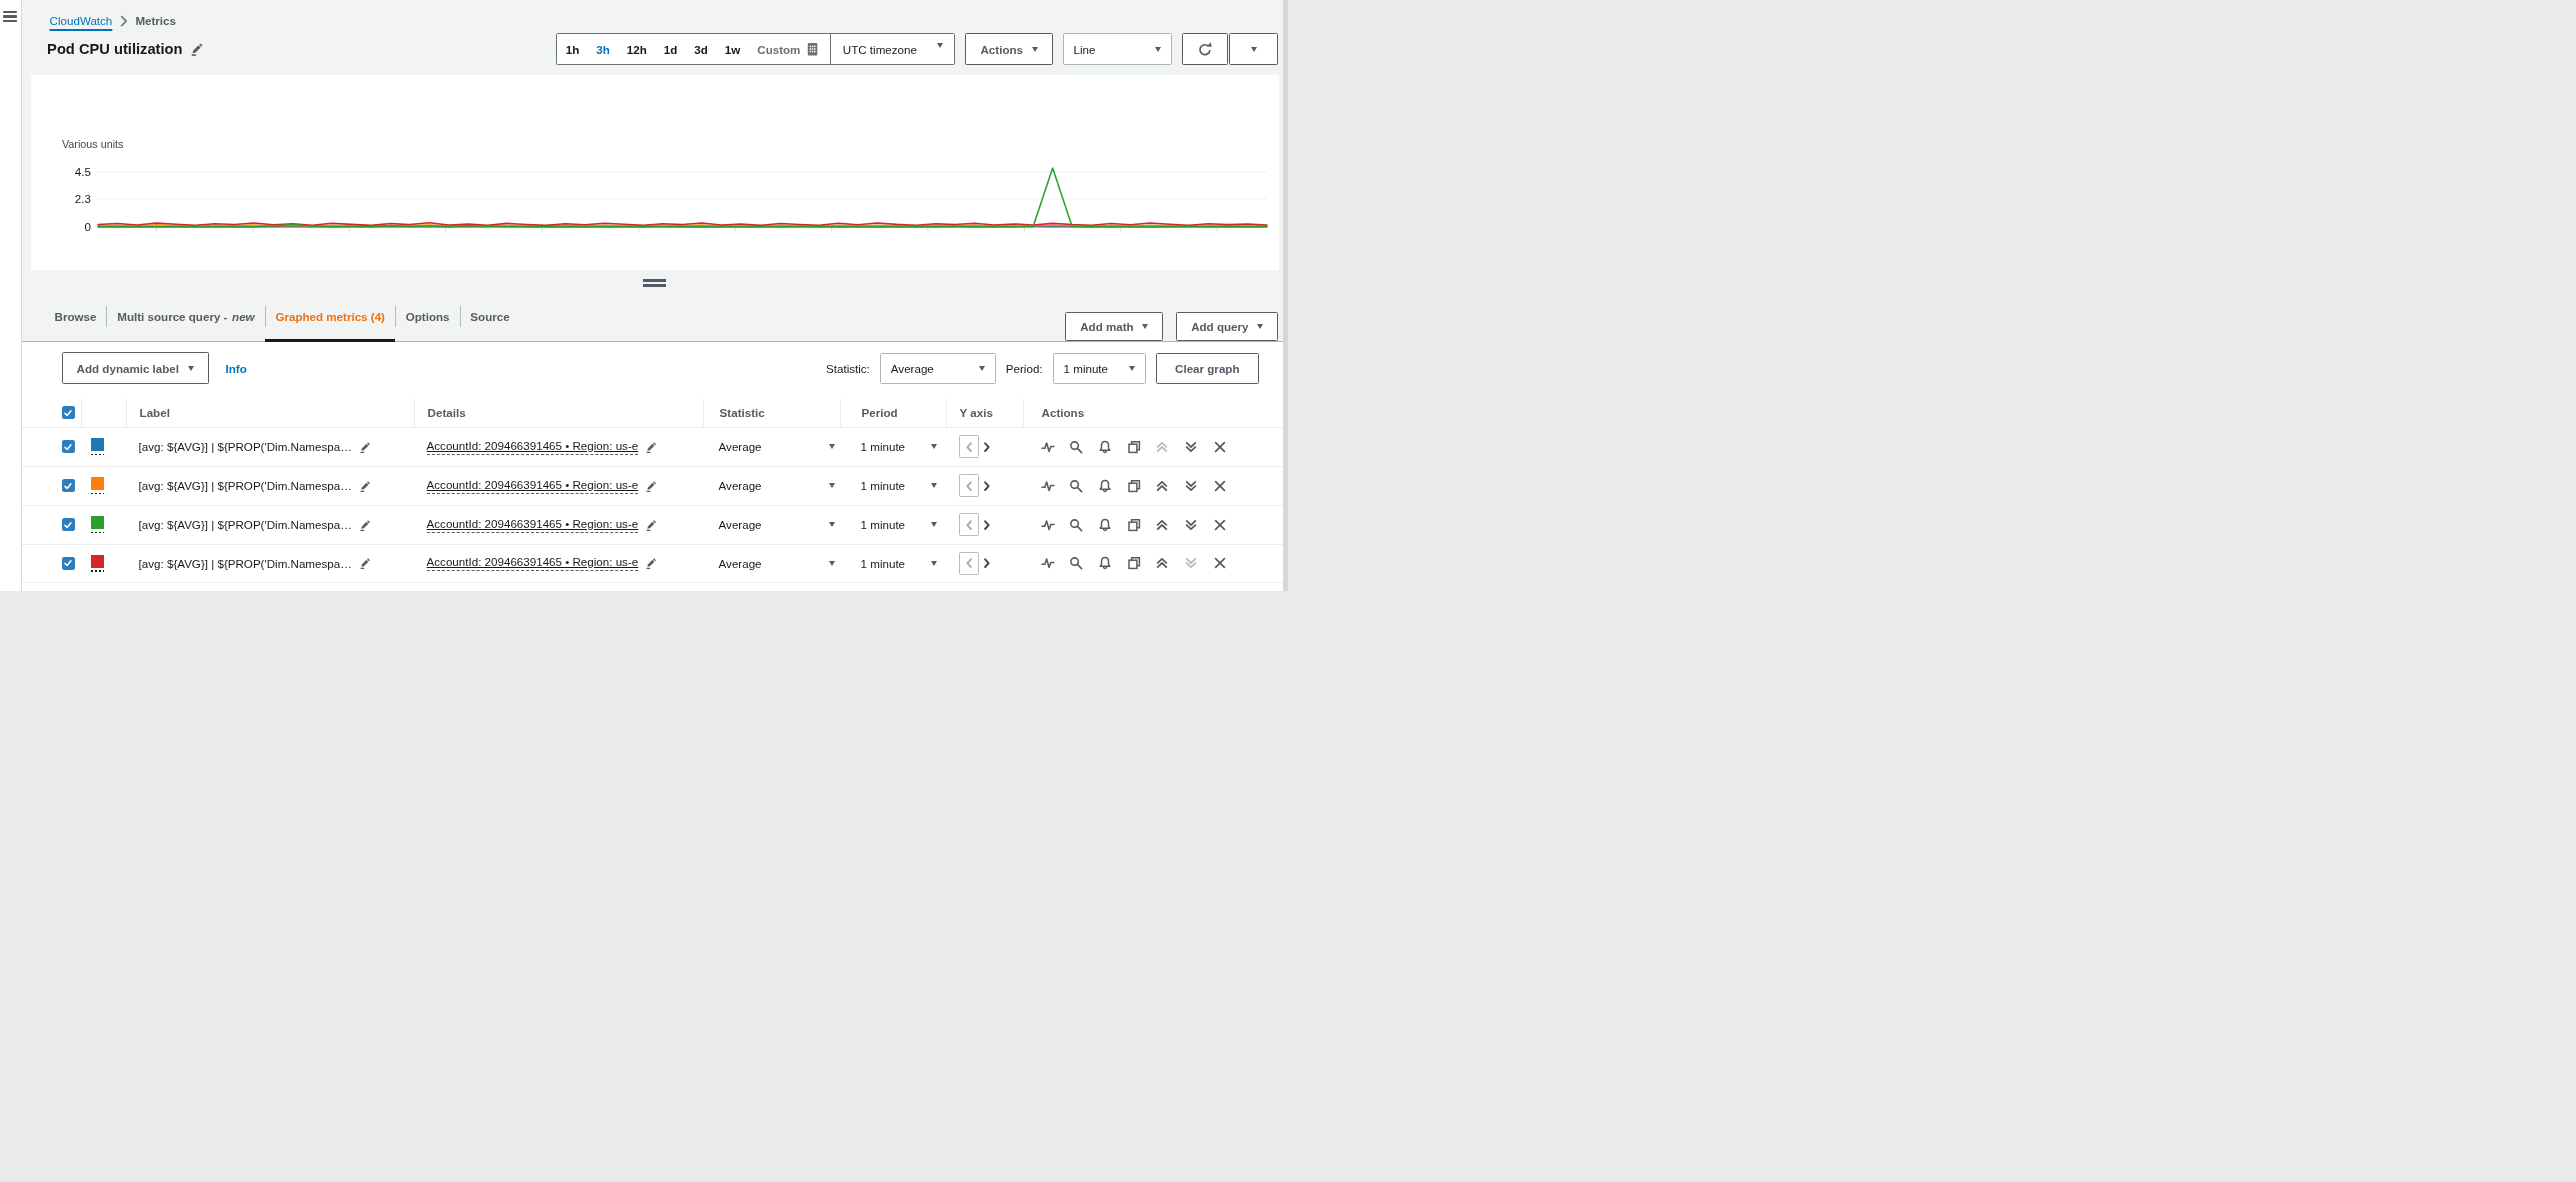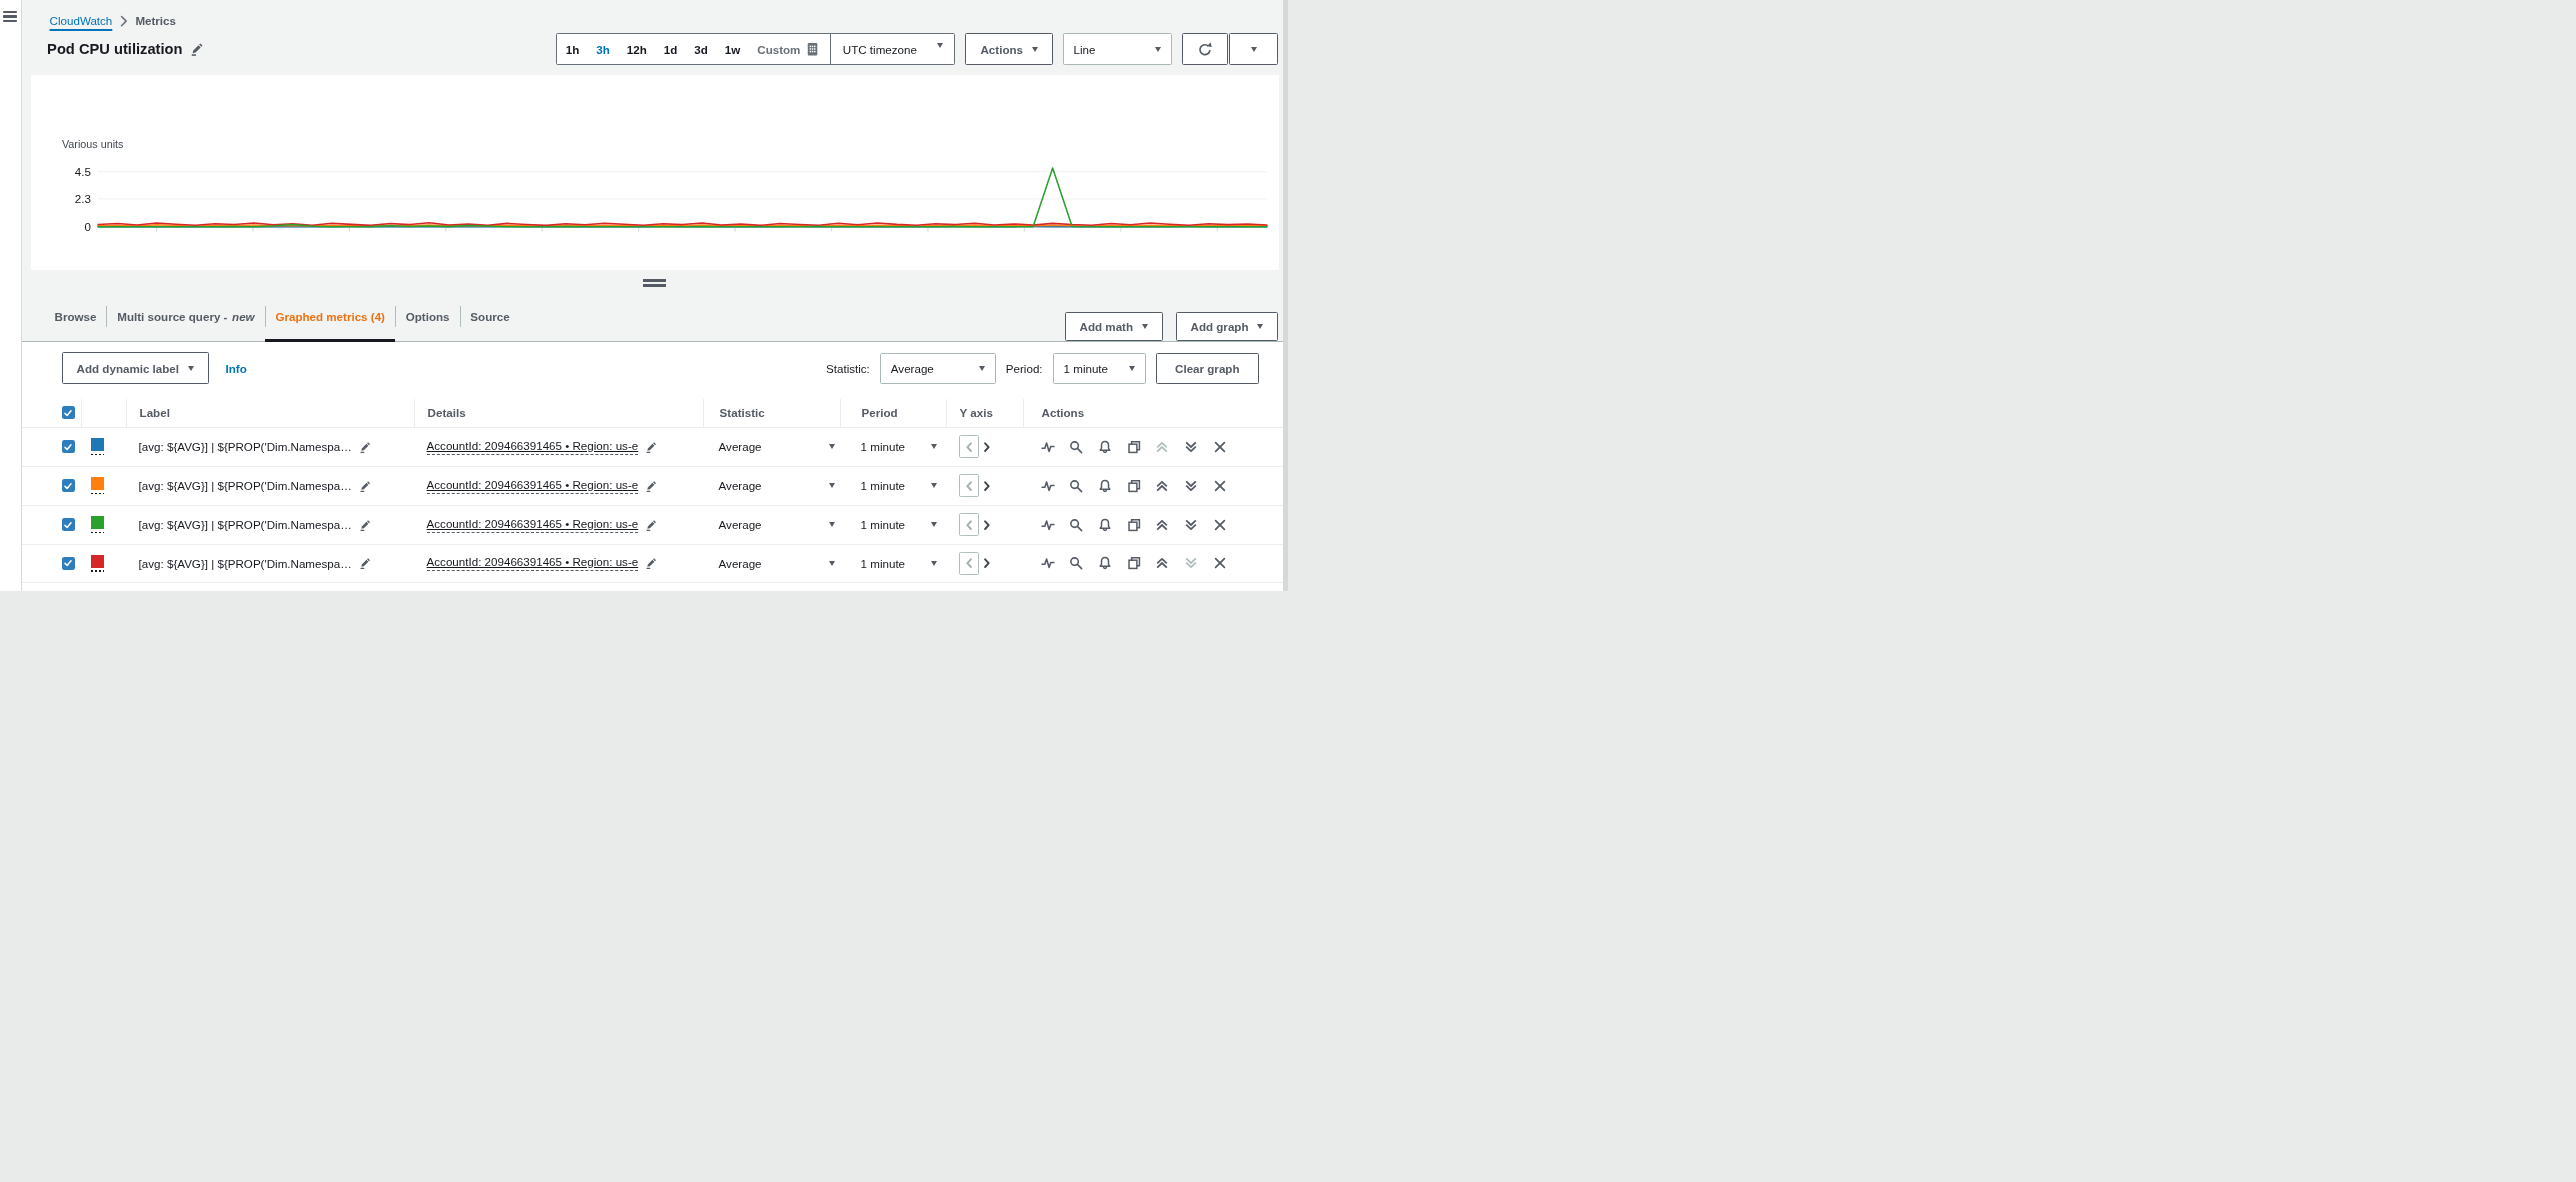--- a/index.html
+++ b/index.html
@@ -305,21 +305,21 @@
         <div class="tab">
             <span>Source</span>
           </div>
       </nav>
       <div class="tabs-btns">
         <button class="btn">
           <span>Add math</span>
           <span class="caret"></span>
         </button>
         <button class="btn">
-          <span>Add graph</span>
+          <span>Add query</span>
           <span class="caret"></span>
         </button>
       </div>
     </div>
 
     <div class="panel">
       <div class="toolbar">
         <button class="btn" style="height:32px;">
           <span>Add dynamic label</span>
           <span class="caret"></span>

